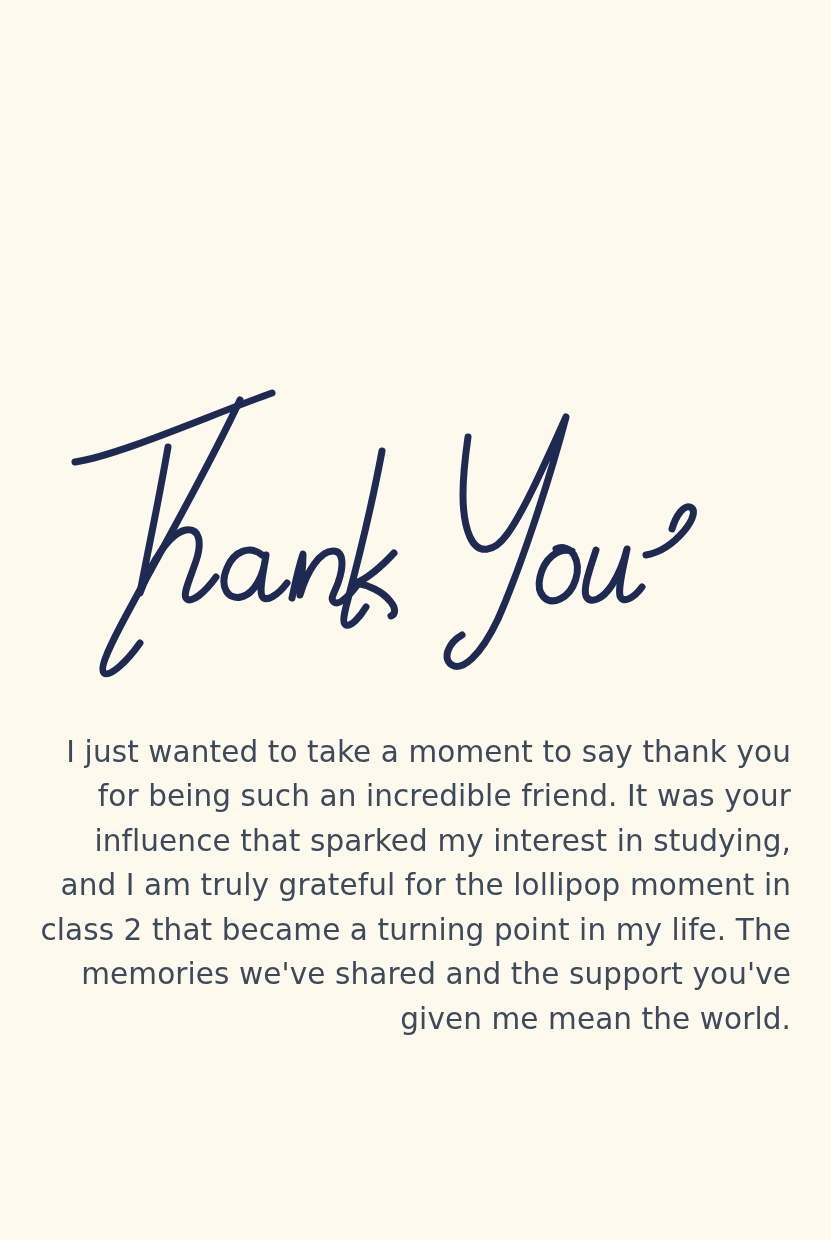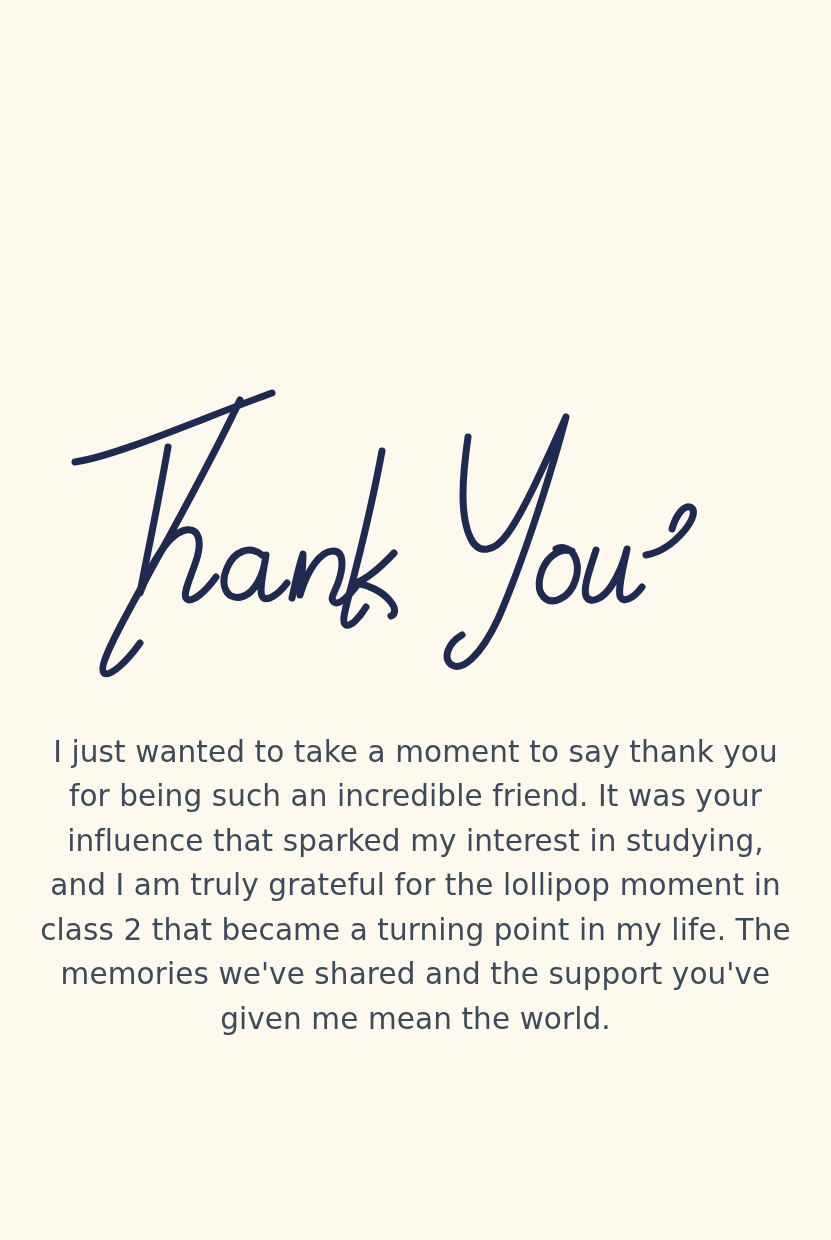--- a/index.html
+++ b/index.html
@@ -41,21 +41,21 @@
     stroke-linejoin: round;
   }
   
   .body-text {
     position: absolute;
     left: 0;
     top: 700px;
     width: 831px;
     padding: 0 40px;
     box-sizing: border-box;
-    text-align: center;
+    text-align: right;
     color: #3d4a5c;
     font-family: "DejaVu Sans", sans-serif;
     font-size: 29.5px;
     line-height: 44.6px;
     letter-spacing: 0.1px;
     font-weight: 400;
   }
 </style>
 </head>
 <body>

